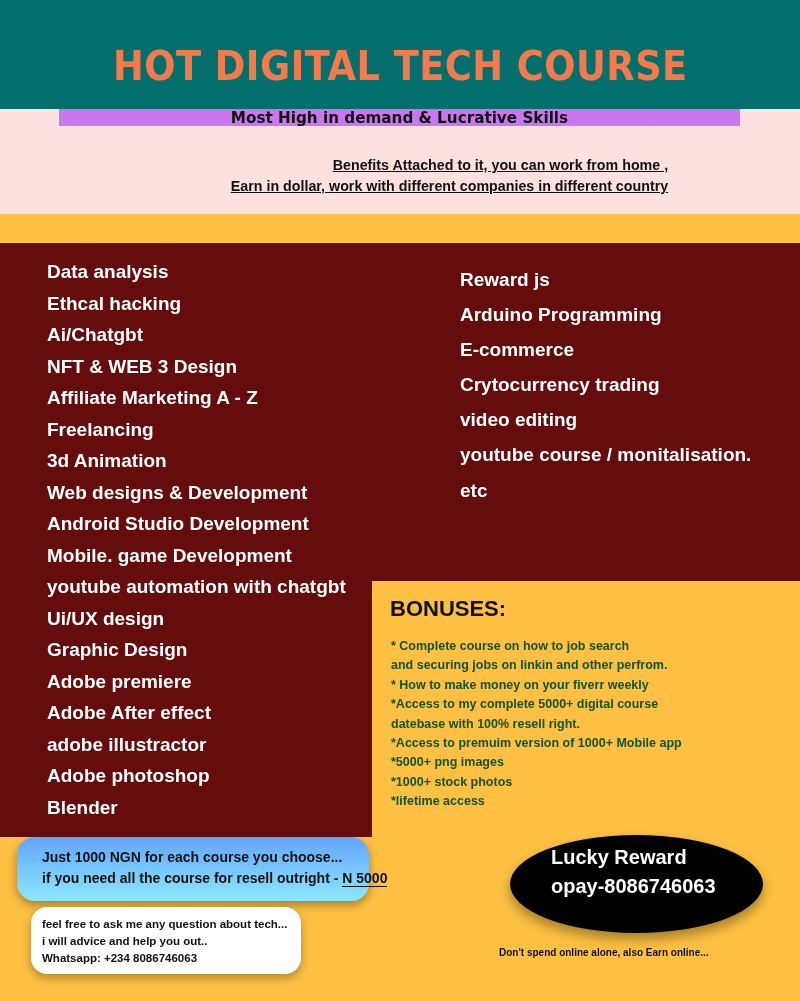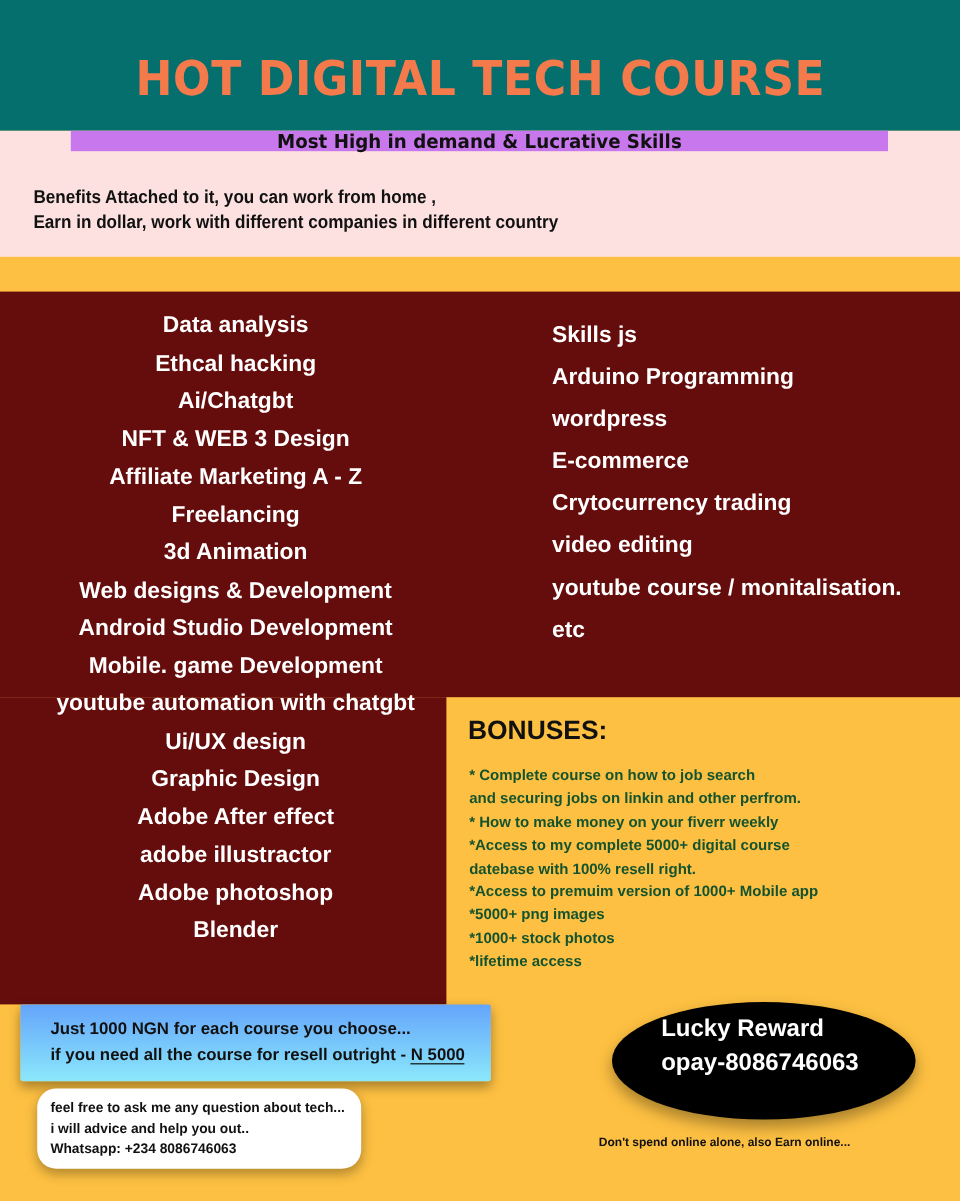--- a/index.html
+++ b/index.html
@@ -34,58 +34,59 @@
     }
     .purple-text {
       font-family: "DejaVu Sans", sans-serif;
       font-weight: bold;
       font-size: 16px;
       color: #111;
       transform: scaleX(0.95);
     }
     .benefits {
       position: absolute; left: 0; top: 154px; width: 696px;
-      text-align: left;
+      text-align: right;
       font-weight: bold; font-size: 15.5px; line-height: 21px;
       color: #111;
+      text-decoration: underline;
     }
     .benefits div { transform: scaleX(0.92); }
     .maroon {
       position: absolute; left: 0; top: 243px; width: 800px; height: 338px;
       background: #650d0d;
     }
     .maroon-left {
       position: absolute; left: 0; top: 581px; width: 372px; height: 256px;
       background: #650d0d;
     }
     .course-list { position: absolute; list-style: none; }
     .course-list li {
       color: #fff; font-weight: bold; font-size: 19px;
       white-space: nowrap;
     }
     .left-list { left: 47px; top: 259px; }
-    .left-list li { height: 31.5px; line-height: 26px; text-align: center; }
+    .left-list li { height: 31.5px; line-height: 26px; }
     .right-list { left: 460px; top: 266px; }
     .right-list li { height: 35.1px; line-height: 28px; }
 
     .bonus-title {
       position: absolute; left: 390px; top: 596px;
       font-weight: bold; font-size: 22px; color: #111;
     }
     .bonus-list {
       position: absolute; left: 391px; top: 637px; list-style: none;
     }
     .bonus-list li {
       font-weight: bold; font-size: 12.5px; color: #14532d;
       height: 19.4px; line-height: 19.4px; white-space: nowrap;
     }
 
     .price-box {
-      position: absolute; left: 17px; top: 837px; width: 392px; height: 64px;
-      border-radius: 2px;
+      position: absolute; left: 17px; top: 837px; width: 352px; height: 64px;
+      border-radius: 18px;
       background: linear-gradient(to bottom, #64a4fb, #8be8fb);
       box-shadow: 0 4px 10px rgba(0,0,0,0.35);
       padding: 10px 0 0 25px;
     }
     .price-box .line {
       font-weight: bold; font-size: 14px; color: #111; line-height: 21px;
       white-space: nowrap;
     }
     .price-box .underline { border-bottom: 1.5px solid #111; }
 
@@ -143,30 +144,30 @@
   <li>NFT &amp; WEB 3 Design</li>
   <li>Affiliate Marketing A - Z</li>
   <li>Freelancing</li>
   <li>3d Animation</li>
   <li>Web designs &amp; Development</li>
   <li>Android Studio Development</li>
   <li>Mobile. game Development</li>
   <li>youtube automation with chatgbt</li>
   <li>Ui/UX design</li>
   <li>Graphic Design</li>
+  <li>Adobe premiere</li>
   <li>Adobe After effect</li>
   <li>adobe illustractor</li>
   <li>Adobe photoshop</li>
   <li>Blender</li>
 </ul>
 
 <ul class="course-list right-list">
-  <li>Skills js</li>
+  <li>Reward js</li>
   <li>Arduino Programming</li>
-  <li>wordpress</li>
   <li>E-commerce</li>
   <li>Crytocurrency trading</li>
   <li>video editing</li>
   <li>youtube course / monitalisation.</li>
   <li>etc</li>
 </ul>
 
 <div class="bonus-title">BONUSES:</div>
 <ul class="bonus-list">
   <li>* Complete course on how to job search</li>

